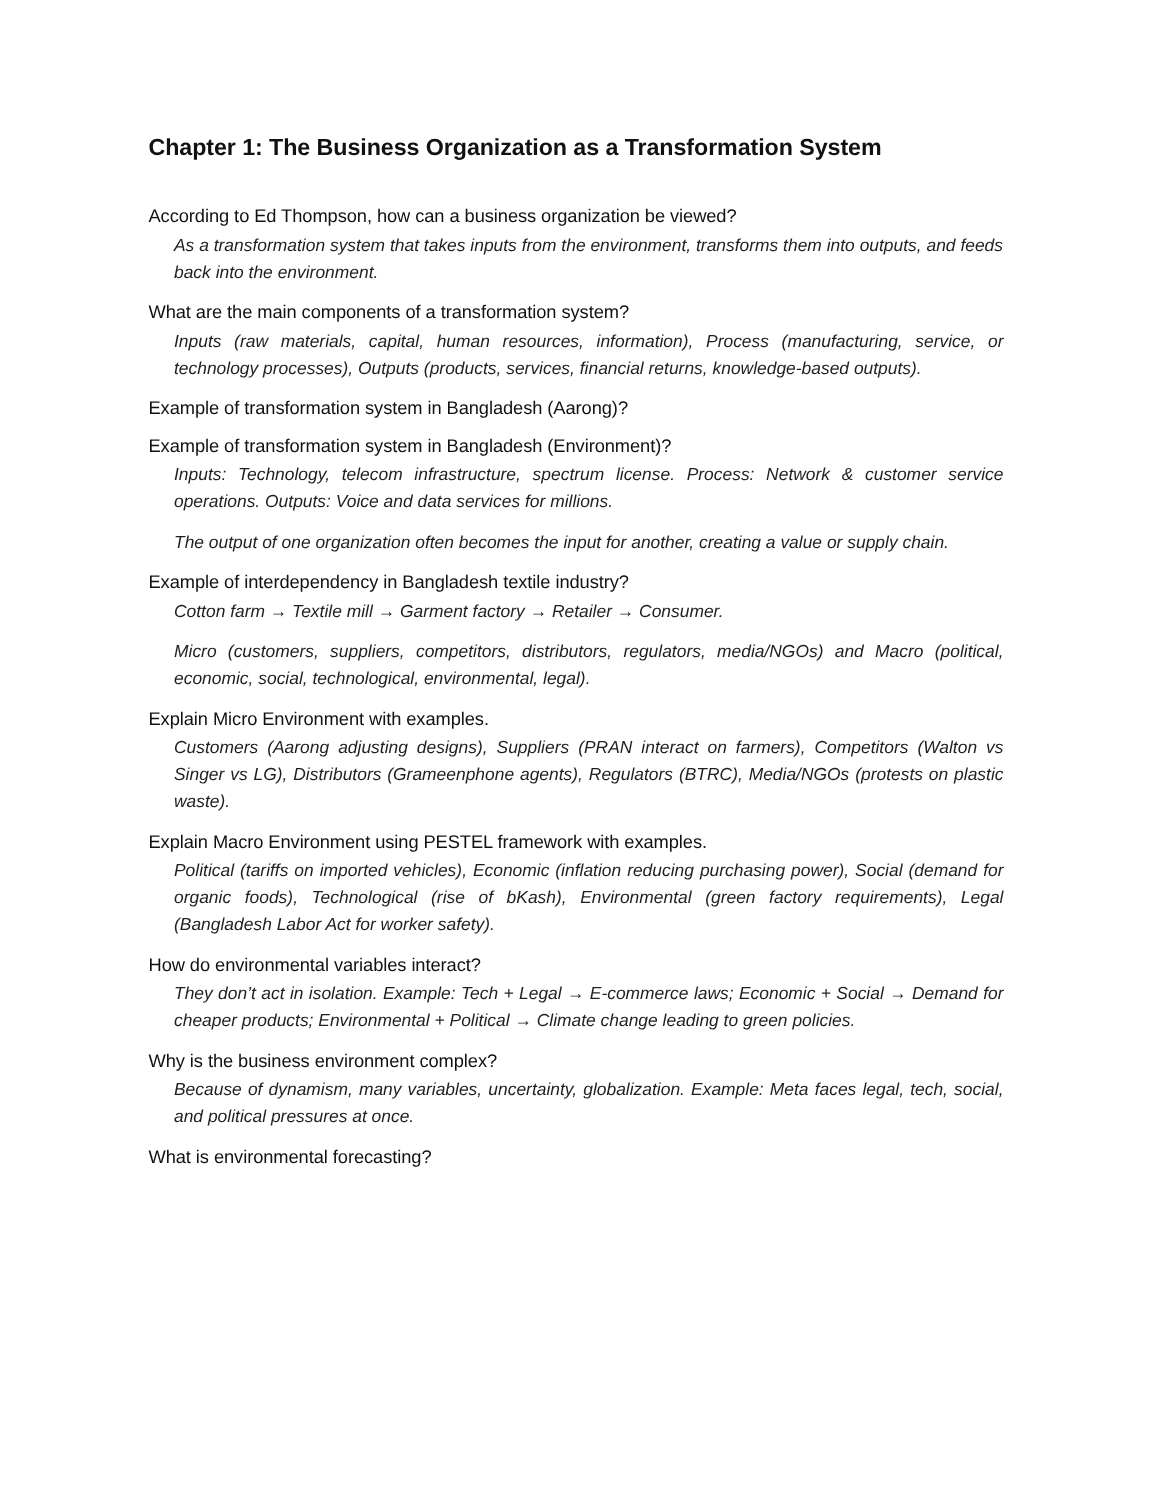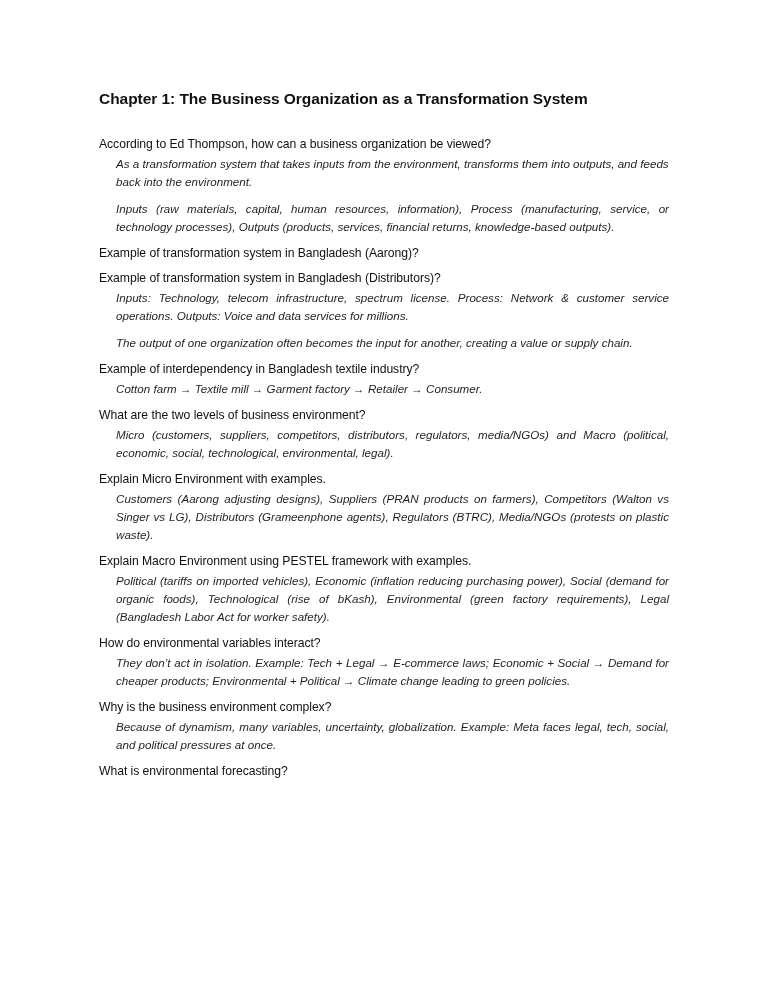--- a/index.html
+++ b/index.html
@@ -68,43 +68,43 @@
 
 <div class="page">
   <div class="content">
     <h1 class="doc-title">Chapter 1: The Business Organization as a Transformation System</h1>
     <div id="sections-container">
         <div class="qa-block">
           <div class="qa-question">According to Ed Thompson, how can a business organization be viewed?</div>
           <div class="qa-answer no-justify">As a transformation system that takes inputs from the environment, transforms them into outputs, and feeds back into the environment.</div>
         </div>
         <div class="qa-block">
+          <div class="qa-question">What are the main components of a transformation system?</div>
           <div class="qa-answer">Inputs (raw materials, capital, human resources, information), Process (manufacturing, service, or technology processes), Outputs (products, services, financial returns, knowledge-based outputs).</div>
         </div>
         <div class="qa-block">
           <div class="qa-question">Example of transformation system in Bangladesh (Aarong)?</div>
         </div>
         <div class="qa-block">
-          <div class="qa-question">Example of transformation system in Bangladesh (Distributors)?</div>
+          <div class="qa-question">Example of transformation system in Bangladesh (Environment)?</div>
           <div class="qa-answer">Inputs: Technology, telecom infrastructure, spectrum license. Process: Network &amp; customer service operations. Outputs: Voice and data services for millions.</div>
         </div>
         <div class="qa-block">
           <div class="qa-answer no-justify">The output of one organization often becomes the input for another, creating a value or supply chain.</div>
         </div>
         <div class="qa-block">
           <div class="qa-question">Example of interdependency in Bangladesh textile industry?</div>
           <div class="qa-answer no-justify">Cotton farm → Textile mill → Garment factory → Retailer → Consumer.</div>
         </div>
         <div class="qa-block">
-          <div class="qa-question">What are the two levels of business environment?</div>
           <div class="qa-answer">Micro (customers, suppliers, competitors, distributors, regulators, media/NGOs) and Macro (political, economic, social, technological, environmental, legal).</div>
         </div>
         <div class="qa-block">
           <div class="qa-question">Explain Micro Environment with examples.</div>
-          <div class="qa-answer">Customers (Aarong adjusting designs), Suppliers (PRAN products on farmers), Competitors (Walton vs Singer vs LG), Distributors (Grameenphone agents), Regulators (BTRC), Media/NGOs (protests on plastic waste).</div>
+          <div class="qa-answer">Customers (Aarong adjusting designs), Suppliers (PRAN interact on farmers), Competitors (Walton vs Singer vs LG), Distributors (Grameenphone agents), Regulators (BTRC), Media/NGOs (protests on plastic waste).</div>
         </div>
         <div class="qa-block">
           <div class="qa-question">Explain Macro Environment using PESTEL framework with examples.</div>
           <div class="qa-answer">Political (tariffs on imported vehicles), Economic (inflation reducing purchasing power), Social (demand for organic foods), Technological (rise of bKash), Environmental (green factory requirements), Legal (Bangladesh Labor Act for worker safety).</div>
         </div>
         <div class="qa-block">
           <div class="qa-question">How do environmental variables interact?</div>
           <div class="qa-answer">They don’t act in isolation. Example: Tech + Legal → E-commerce laws; Economic + Social → Demand for cheaper products; Environmental + Political → Climate change leading to green policies.</div>
         </div>
         <div class="qa-block">

